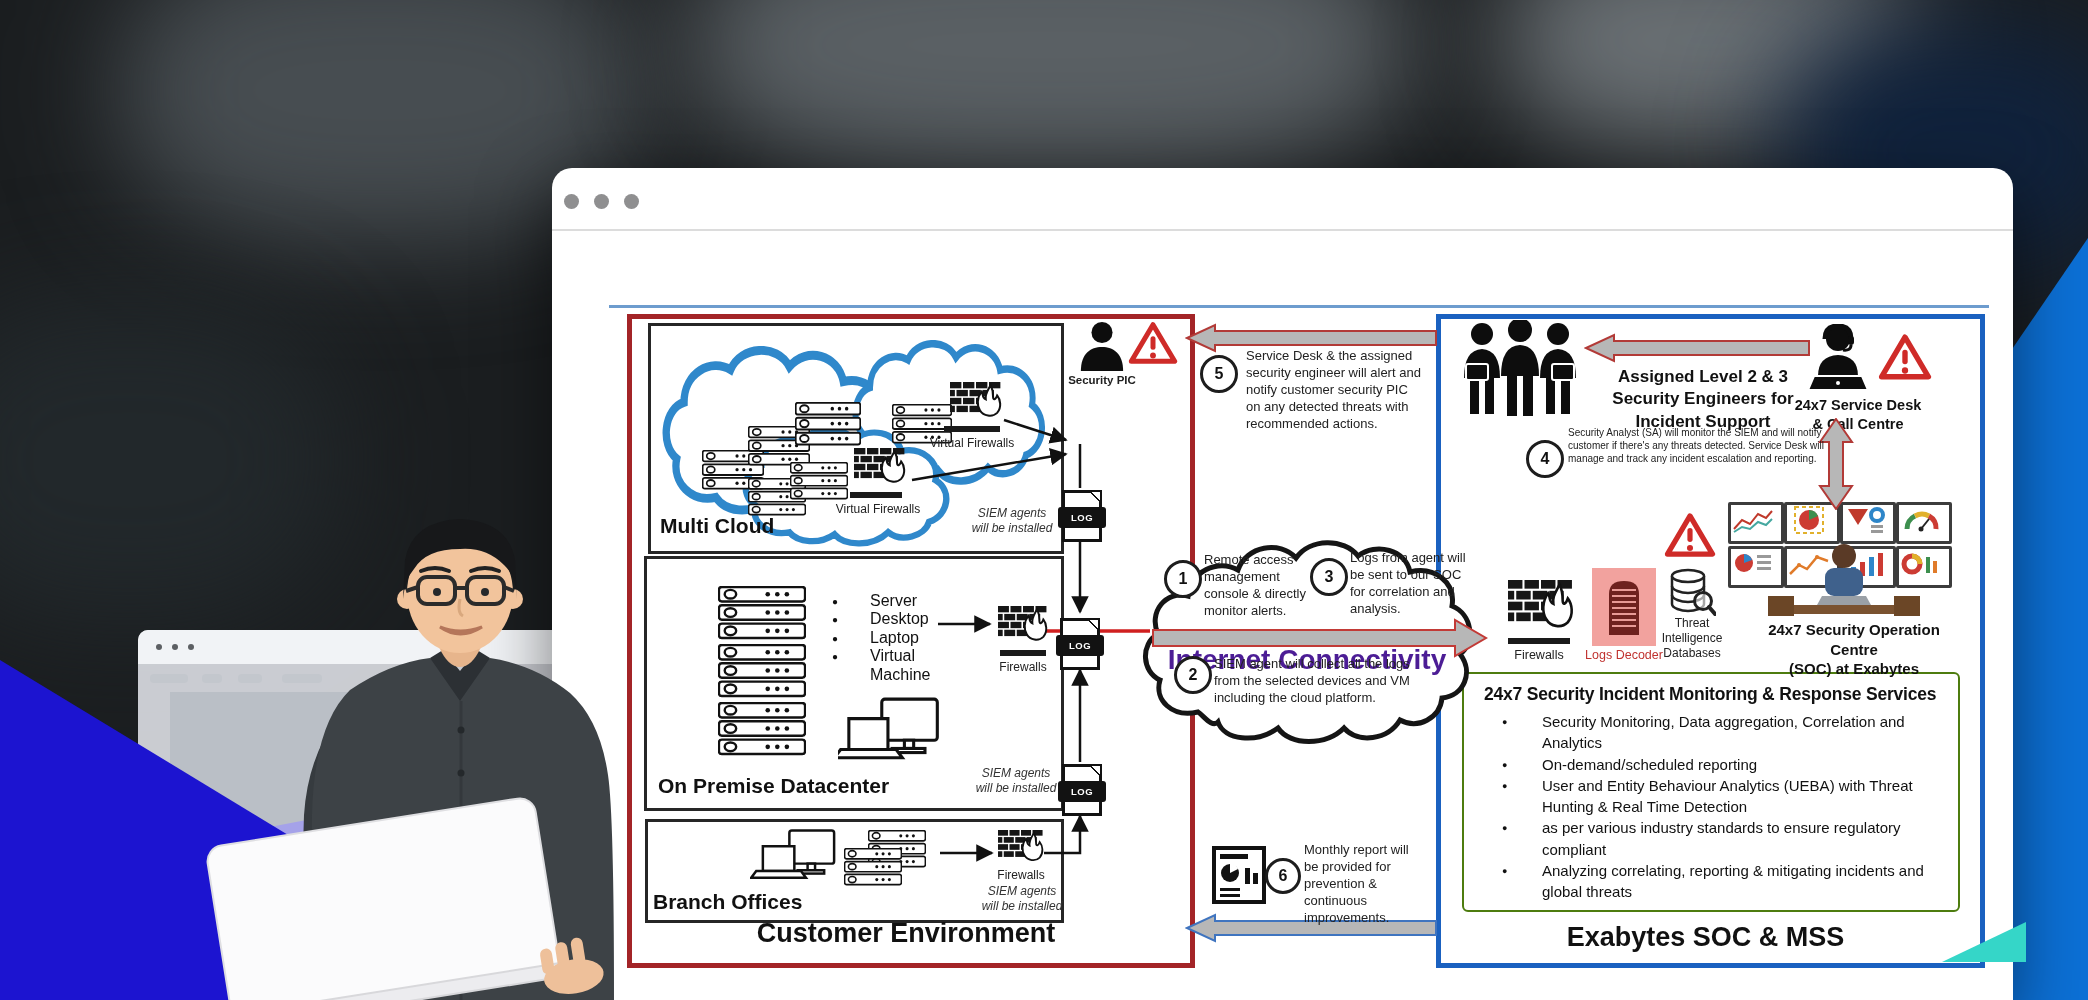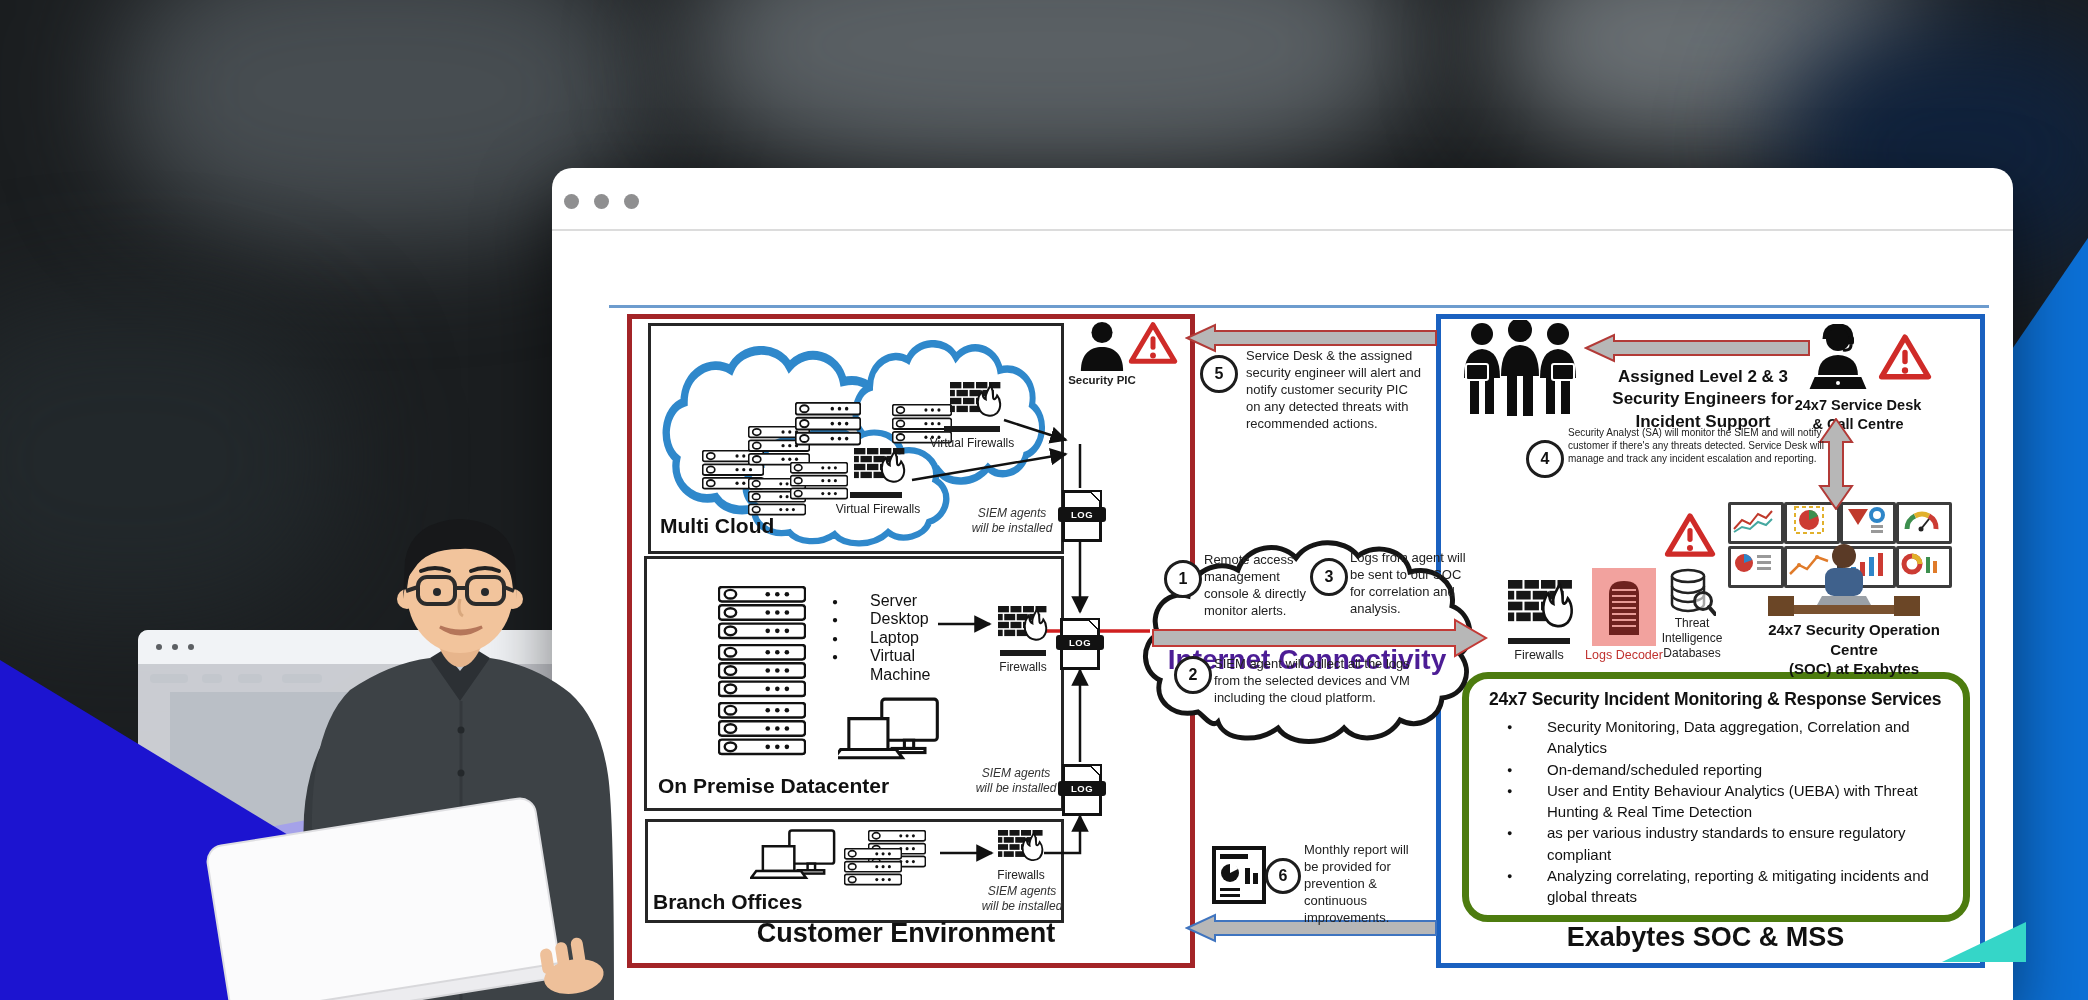--- a/index.html
+++ b/index.html
@@ -26,29 +26,29 @@
               border:5px solid #1a61c0;background:#fff;z-index:1;}
   .secbox{position:absolute;border:3px solid #262626;background:#fff;z-index:2;}
   .lbl-big{font-weight:bold;color:#111;}
   .small-lbl{font-size:11.5px;font-weight:bold;color:#222;text-align:center;}
   .siem{font-size:12px;font-style:italic;color:#333;text-align:center;line-height:1.25;}
   .step-circle{position:absolute;width:32px;height:32px;border:3px solid #1d1d1d;border-radius:50%;
                background:#fff;display:flex;align-items:center;justify-content:center;
                font-weight:bold;font-size:16px;color:#111;z-index:8;}
   .step-text{position:absolute;font-size:13px;color:#222;line-height:1.3;z-index:8;}
   .log{position:absolute;width:34px;height:46px;border:3px solid #121212;background:#fff;z-index:6;}
-  .log-band{position:absolute;left:-7px;right:-7px;top:14px;height:15px;background:#121212;
+  .log-band{position:absolute;left:-7px;right:-7px;top:14px;height:21px;background:#121212;
             border-radius:3px;color:#fff;font-size:9.5px;font-weight:bold;
             display:flex;align-items:center;justify-content:center;letter-spacing:.5px;}
   .log::before{content:"";position:absolute;right:-1px;top:-1px;width:9px;height:9px;
                background:linear-gradient(225deg,#ffffff 46%,#121212 46%,#121212 56%,#ffffff 56%);}
   .fw-bar{position:absolute;height:6px;background:#1a1a1a;z-index:6;}
   .mon{position:absolute;width:50px;height:36px;border:3px solid #3c3c3c;background:#fff;border-radius:2px;}
   .services-box{position:absolute;left:910px;top:504px;width:494px;height:236px;
-                border:7px solid #4d7c0f;border-radius:26px;background:#fff;z-index:2;}
+                border:2px solid #4d7c0f;border-radius:6px;background:#fff;z-index:2;}
   .services-box ul{list-style:none;margin:6px 0 3px 0;padding:0 26px 0 0;}
   .services-box li{position:relative;padding-left:78px;font-size:15px;color:#111;
                    line-height:1.42;}
   .services-box li::before{content:"\25CF";font-size:9px;position:absolute;left:38px;top:5px;color:#111;}
   .ic{position:absolute;z-index:6;}
   .wedge-left{position:absolute;left:0;top:660px;width:560px;height:340px;background:#1c14d0;
               clip-path:polygon(0 0,100% 100%,0 100%);z-index:4;}
   .wedge-right{position:absolute;left:2013px;top:238px;width:75px;height:762px;background:#0c70d6;
                clip-path:polygon(0 14.4%,100% 0,100% 100%,0 100%);z-index:1;}
   .teal-tri{position:absolute;left:1942px;top:922px;width:84px;height:40px;background:#35d6c8;

